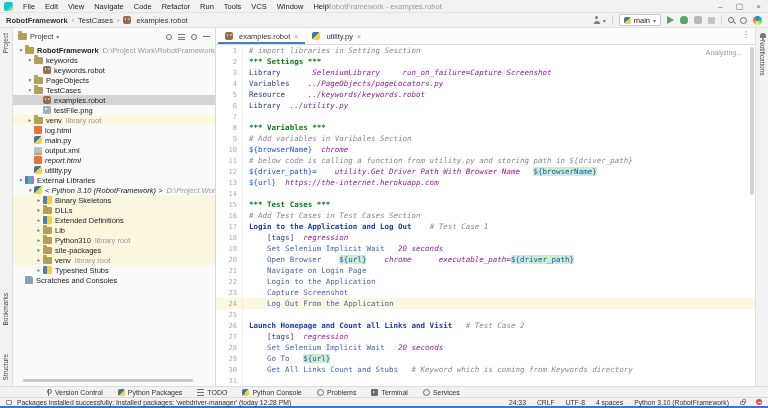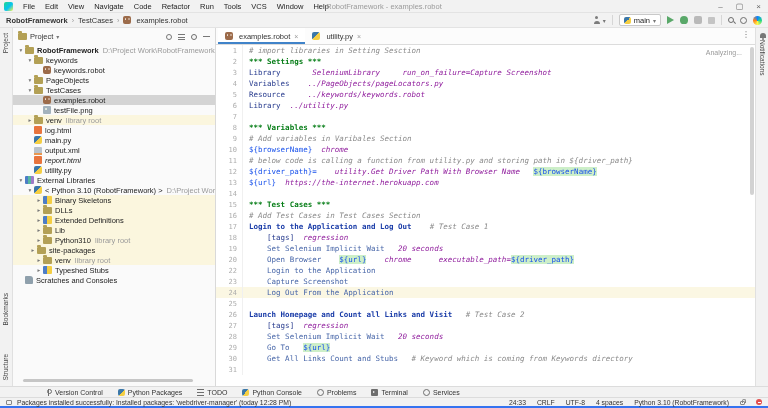--- a/index.html
+++ b/index.html
@@ -279,21 +279,21 @@
         <div class="trow" style="padding-left: 13px;">
           <span class="chev"></span>
           <span class="ticon i-pyfile"></span>
           <span class="tlabel">utility.py</span>
         </div>
         <div class="trow" style="padding-left: 4px;">
           <span class="chev">▾</span>
           <span class="ticon i-books"></span>
           <span class="tlabel">External Libraries</span>
         </div>
-        <div class="trow" style="padding-left: 13px;">
+        <div class="trow" style="padding-left: 13px; font-style: italic;">
           <span class="chev">▾</span>
           <span class="ticon i-pyfile"></span>
           <span class="tlabel">&lt; Python 3.10 (RobotFramework) &gt;</span>
           <span class="textra">D:\Project Work\Robo</span>
         </div>
         <div class="trow yel" style="padding-left: 22px;">
           <span class="chev">▸</span>
           <span class="ticon i-pylib"></span>
           <span class="tlabel">Binary Skeletons</span>
         </div>
@@ -311,21 +311,21 @@
           <span class="chev">▸</span>
           <span class="ticon i-folder"></span>
           <span class="tlabel">Lib</span>
         </div>
         <div class="trow yel" style="padding-left: 22px;">
           <span class="chev">▸</span>
           <span class="ticon i-folder"></span>
           <span class="tlabel">Python310</span>
           <span class="textra">library root</span>
         </div>
-        <div class="trow yel" style="padding-left: 16px;">
+        <div class="trow yel" style="padding-left: 22px;">
           <span class="chev">▸</span>
           <span class="ticon i-folder"></span>
           <span class="tlabel">site-packages</span>
         </div>
         <div class="trow yel" style="padding-left: 22px;">
           <span class="chev">▸</span>
           <span class="ticon i-folder"></span>
           <span class="tlabel">venv</span>
           <span class="textra">library root</span>
         </div>
@@ -430,20 +430,24 @@
           <span class="lnum">18</span>
           <span class="lcode"><span class="s-p">    </span><span class="s-k">[tags]</span><span class="s-p">  </span><span class="s-v">regression</span></span>
         </div>
         <div class="line">
           <span class="lnum">19</span>
           <span class="lcode"><span class="s-p">    </span><span class="s-w">Set Selenium Implicit Wait</span><span class="s-p">   </span><span class="s-v">20 seconds</span></span>
         </div>
         <div class="line">
           <span class="lnum">20</span>
           <span class="lcode"><span class="s-p">    </span><span class="s-w">Open Browser</span><span class="s-p">    </span><span class="s-g">${url}</span><span class="s-p">    </span><span class="s-v">chrome</span><span class="s-p">      </span><span class="s-v">executable_path=</span><span class="s-g">${driver_path}</span></span>
+        </div>
+        <div class="line">
+          <span class="lnum">21</span>
+          <span class="lcode"><span class="s-p">    </span><span class="s-w">Navigate on Login Page</span></span>
         </div>
         <div class="line">
           <span class="lnum">22</span>
           <span class="lcode"><span class="s-p">    </span><span class="s-w">Login to the Application</span></span>
         </div>
         <div class="line">
           <span class="lnum">23</span>
           <span class="lcode"><span class="s-p">    </span><span class="s-w">Capture Screenshot</span></span>
         </div>
         <div class="line caret">

